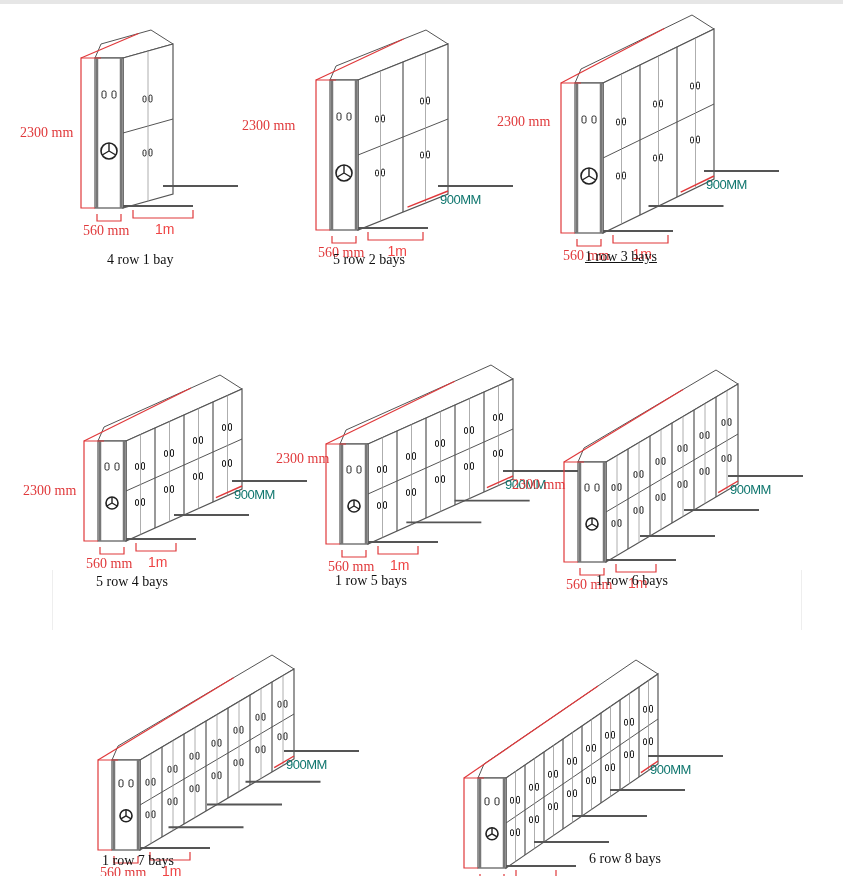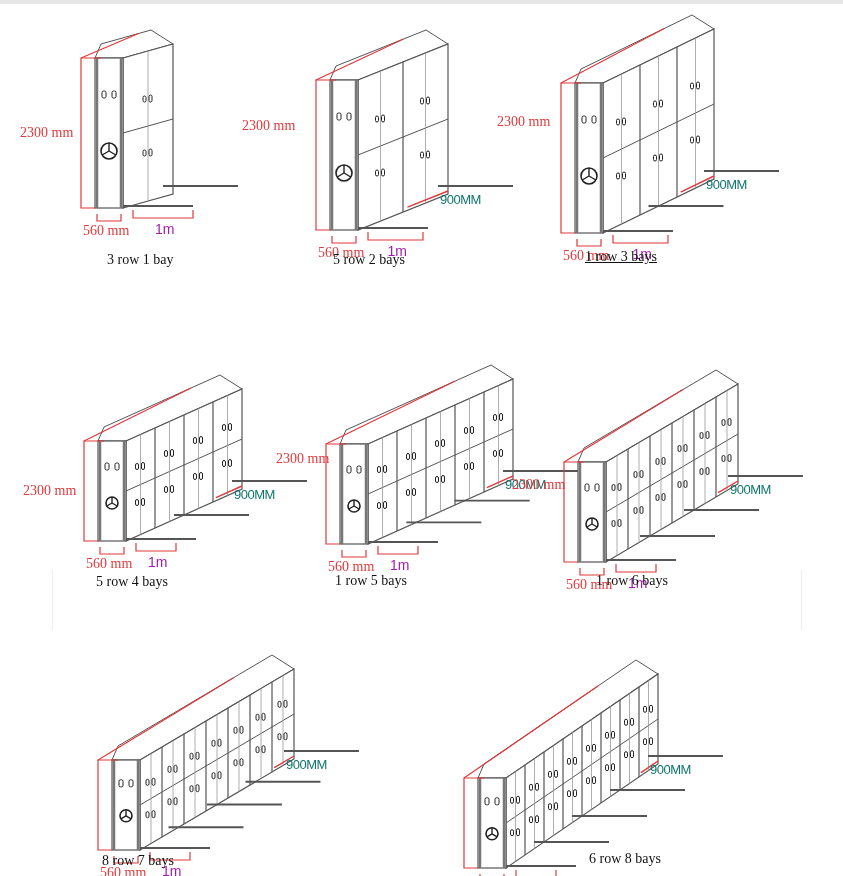--- a/index.html
+++ b/index.html
@@ -1,21 +1,21 @@
 <!DOCTYPE html>
 <html><head>
 <meta charset="utf-8">
 <style>
   html, body { margin:0; padding:0; background:#ffffff; }
   body { width:843px; height:876px; position:relative; overflow:hidden; font-family:"Liberation Serif", serif; }
   .topbar { position:absolute; left:0; top:0; width:843px; height:4px; background:#e6e6e6; }
   .caption { position:absolute; font-family:"Liberation Serif", serif; font-size:14px; color:#111; white-space:nowrap; }
   .dim { position:absolute; font-family:"Liberation Serif", serif; font-size:14px; color:#e0393b; white-space:nowrap; }
   .dim-sans { position:absolute; font-family:"Liberation Sans", sans-serif; font-size:13px; color:#0f766e; white-space:nowrap; letter-spacing:-0.5px; }
-  .dim-1m { position:absolute; font-family:"Liberation Sans", sans-serif; font-size:14px; color:#a21caf; }
+  .dim-1m { position:absolute; font-family:"Liberation Sans", sans-serif; font-size:14px; color:#ef4444; }
   .faint-line { position:absolute; background:#eeeeee; }
 </style>
 </head>
 <body>
 
 <div class="topbar"></div>
 <div class="faint-line" style="left:52px;top:570px;width:1px;height:60px;"></div>
 <div class="faint-line" style="left:801px;top:570px;width:1px;height:60px;"></div>
 
 <div id="stage">
@@ -40,21 +40,21 @@
       </g>
       <line x1="123" y1="206" x2="193" y2="206" stroke="#555" stroke-width="1.8"></line>
       <line x1="163" y1="186" x2="238" y2="186" stroke="#555" stroke-width="1.8"></line>
       <polyline points="101,58 81,58 81,208 95,208" fill="none" stroke="#e0393b" stroke-width="1.2"></polyline>
       <polyline points="97,214 97,221 121,221 121,214" fill="none" stroke="#e0393b" stroke-width="1.2"></polyline>
       <polyline points="133,210 133,218 193,218 193,210" fill="none" stroke="#e0393b" stroke-width="1.2"></polyline>
     </svg>
     <div class="dim" style="left: 20px; top: 125px;">2300 mm</div>
     <div class="dim" style="left: 83px; top: 223px;">560 mm</div>
     <div class="dim-1m" style="left: 155px; top: 221px;">1m</div>
-    <div class="caption" style="left: 107px; top: 252px;">3 row 1 bay</div>
+    <div class="caption" style="left: 107px; top: 252px;">4 row 1 bay</div>
     <svg width="843" height="876" style="position: absolute; left: 0px; top: 0px;">
       <polygon points="330,80 358,80 448,44 426,30 336,66" fill="#fff" stroke="#555555" stroke-width="1"></polygon>
       <line x1="316" y1="80" x2="403.5" y2="39" stroke="#e0393b" stroke-width="1.2"></line>
       <polygon points="358,80 448,44 448,194 358,230" fill="#fff" stroke="#555555" stroke-width="1.2"></polygon>
       <line x1="358" y1="155" x2="448" y2="119" stroke="#555555" stroke-width="1"></line>
       <line x1="380.5" y1="71" x2="380.5" y2="221" stroke="#999" stroke-width="0.8"></line>
       <rect x="375.5" y="116" width="3" height="6" rx="1.5" fill="#fff" stroke="#222" stroke-width="1"></rect>
       <rect x="381.5" y="115" width="3" height="7" rx="1.5" fill="#fff" stroke="#222" stroke-width="1"></rect>
       <rect x="375.5" y="170" width="3" height="6" rx="1.5" fill="#fff" stroke="#222" stroke-width="1"></rect>
       <rect x="381.5" y="169" width="3" height="7" rx="1.5" fill="#fff" stroke="#222" stroke-width="1"></rect>
@@ -356,21 +356,21 @@
       <line x1="245.5" y1="781.75" x2="320.5" y2="781.75" stroke="#555" stroke-width="1.8"></line>
       <line x1="284" y1="751" x2="359" y2="751" stroke="#555" stroke-width="1.8"></line>
       <polyline points="118,760 98,760 98,850 112,850" fill="none" stroke="#e0393b" stroke-width="1.2"></polyline>
       <polyline points="114,856 114,863 138,863 138,856" fill="none" stroke="#e0393b" stroke-width="1.2"></polyline>
       <polyline points="150,852 150,860 190,860 190,852" fill="none" stroke="#e0393b" stroke-width="1.2"></polyline>
       <line x1="274.2" y1="767.7" x2="294" y2="756" stroke="#e0393b" stroke-width="1.4"></line>
     </svg>
     <div class="dim-sans" style="left: 286px; top: 757px;">900MM</div>
     <div class="dim" style="left: 100px; top: 865px;">560 mm</div>
     <div class="dim-1m" style="left: 162px; top: 863px;">1m</div>
-    <div class="caption" style="left: 102px; top: 853px;">8 row 7 bays</div>
+    <div class="caption" style="left: 102px; top: 853px;">1 row 7 bays</div>
     <svg width="843" height="876" style="position: absolute; left: 0px; top: 0px;">
       <polygon points="478,778 506,778 658,674 636,660 484,764" fill="#fff" stroke="#555555" stroke-width="1"></polygon>
       <line x1="464" y1="778" x2="598" y2="686" stroke="#e0393b" stroke-width="1.2"></line>
       <polygon points="506,778 658,674 658,764 506,868" fill="#fff" stroke="#555555" stroke-width="1.2"></polygon>
       <line x1="506" y1="823" x2="658" y2="719" stroke="#555555" stroke-width="1"></line>
       <line x1="515.5" y1="771.5" x2="515.5" y2="861.5" stroke="#999" stroke-width="0.8"></line>
       <rect x="510.5" y="797.3" width="3" height="6" rx="1.5" fill="#fff" stroke="#222" stroke-width="1"></rect>
       <rect x="516.5" y="796.3" width="3" height="7" rx="1.5" fill="#fff" stroke="#222" stroke-width="1"></rect>
       <rect x="510.5" y="829.7" width="3" height="6" rx="1.5" fill="#fff" stroke="#222" stroke-width="1"></rect>
       <rect x="516.5" y="828.7" width="3" height="7" rx="1.5" fill="#fff" stroke="#222" stroke-width="1"></rect>

